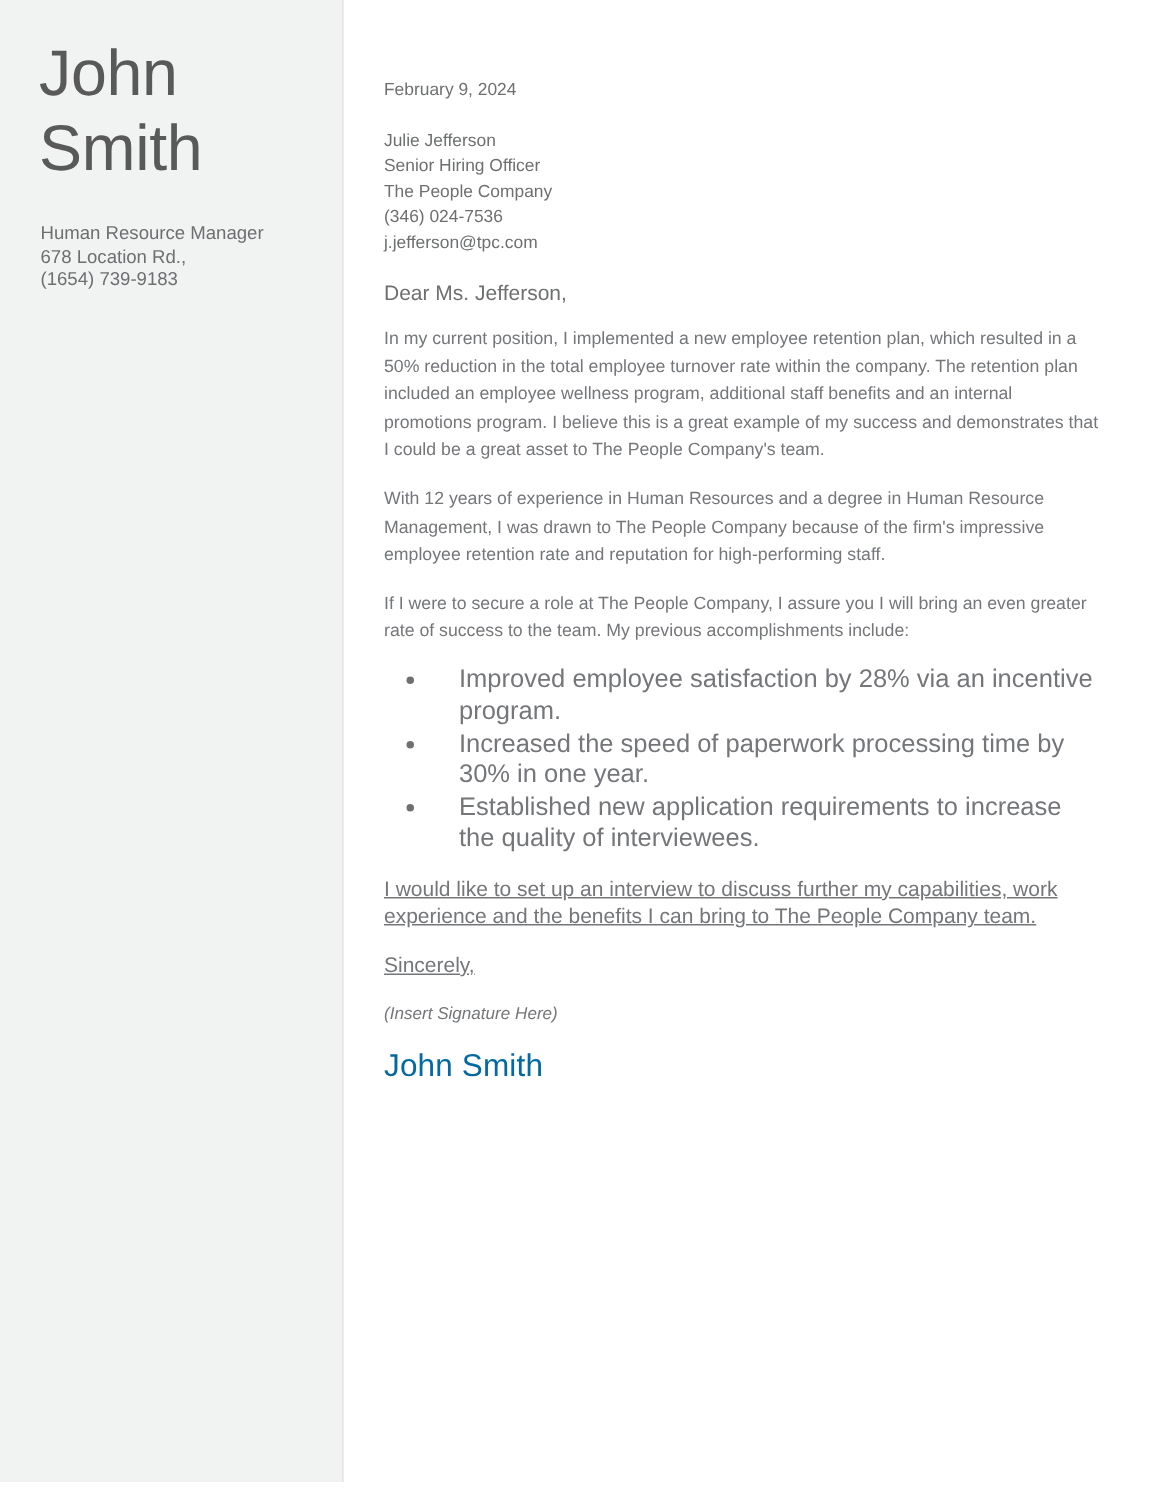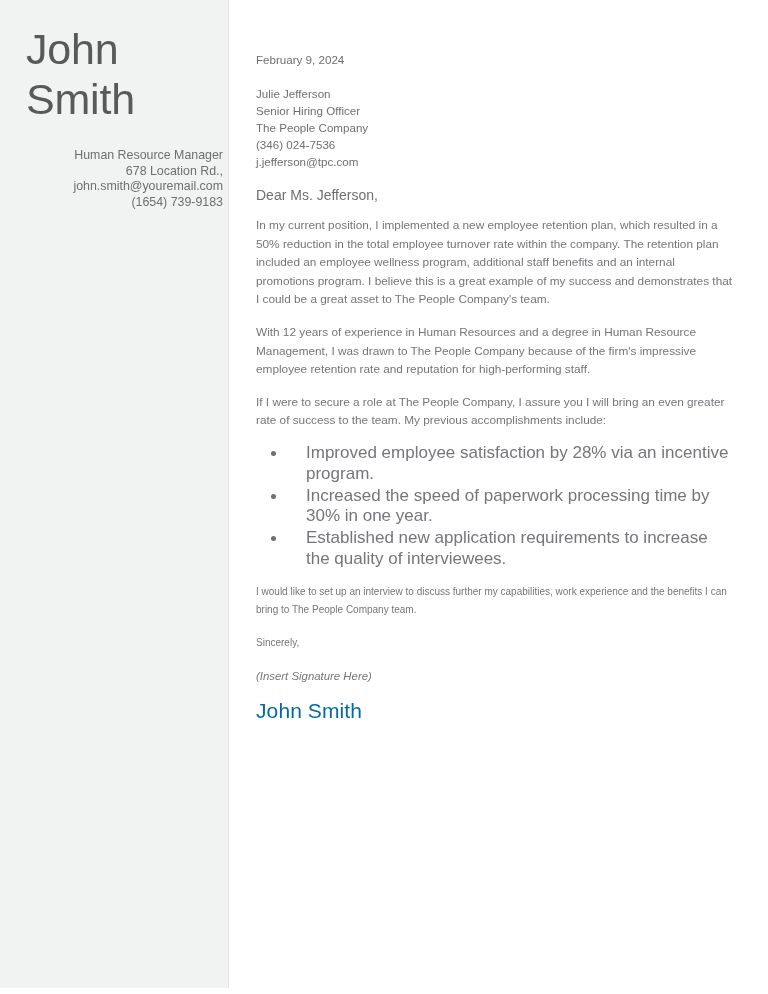--- a/index.html
+++ b/index.html
@@ -49,21 +49,20 @@
     position: absolute;
     left: 27px;
     top: 148px;
     width: 196px;
   }
   .contact-line {
     font-size: 12.4px;
     line-height: 15.6px;
     color: #6e6f71;
     white-space: nowrap;
-    text-align: right;
   }
   
   .letter {
     position: absolute;
     left: 256px;
     top: 0;
     width: 482px;
   }
   .date {
     position: absolute;
@@ -123,24 +122,25 @@
   ul.accomplishments li .bullet {
     position: absolute;
     left: 14px;
     top: 8px;
     width: 5px;
     height: 5px;
     border-radius: 50%;
     background: #6e6f71;
   }
   .closing {
-    font-size: 10px;
+    font-size: 14px;
     line-height: 18.6px;
     color: #74767a;
     margin: 3px 0 14px 0;
+    text-decoration: underline;
   }
   .signature-placeholder {
     font-size: 11.4px;
     line-height: 18px;
     color: #74767a;
     font-style: italic;
     margin: 0 0 12px 0;
   }
   .signature-name {
     font-size: 21px;
@@ -159,21 +159,20 @@
   <aside class="sidebar">
 
     <div class="name-block">
       <div class="name-line">John</div>
       <div class="name-line">Smith</div>
     </div>
 
     <div class="contact-block">
       <div class="contact-line">Human Resource Manager</div>
       <div class="contact-line">678 Location Rd.,</div>
-      <div class="contact-line">john.smith@youremail.com</div>
       <div class="contact-line">(1654) 739-9183</div>
     </div>
 
   </aside>
 
   <main class="letter">
 
     <div class="date">February 9, 2024</div>
 
     <div class="recipient">

